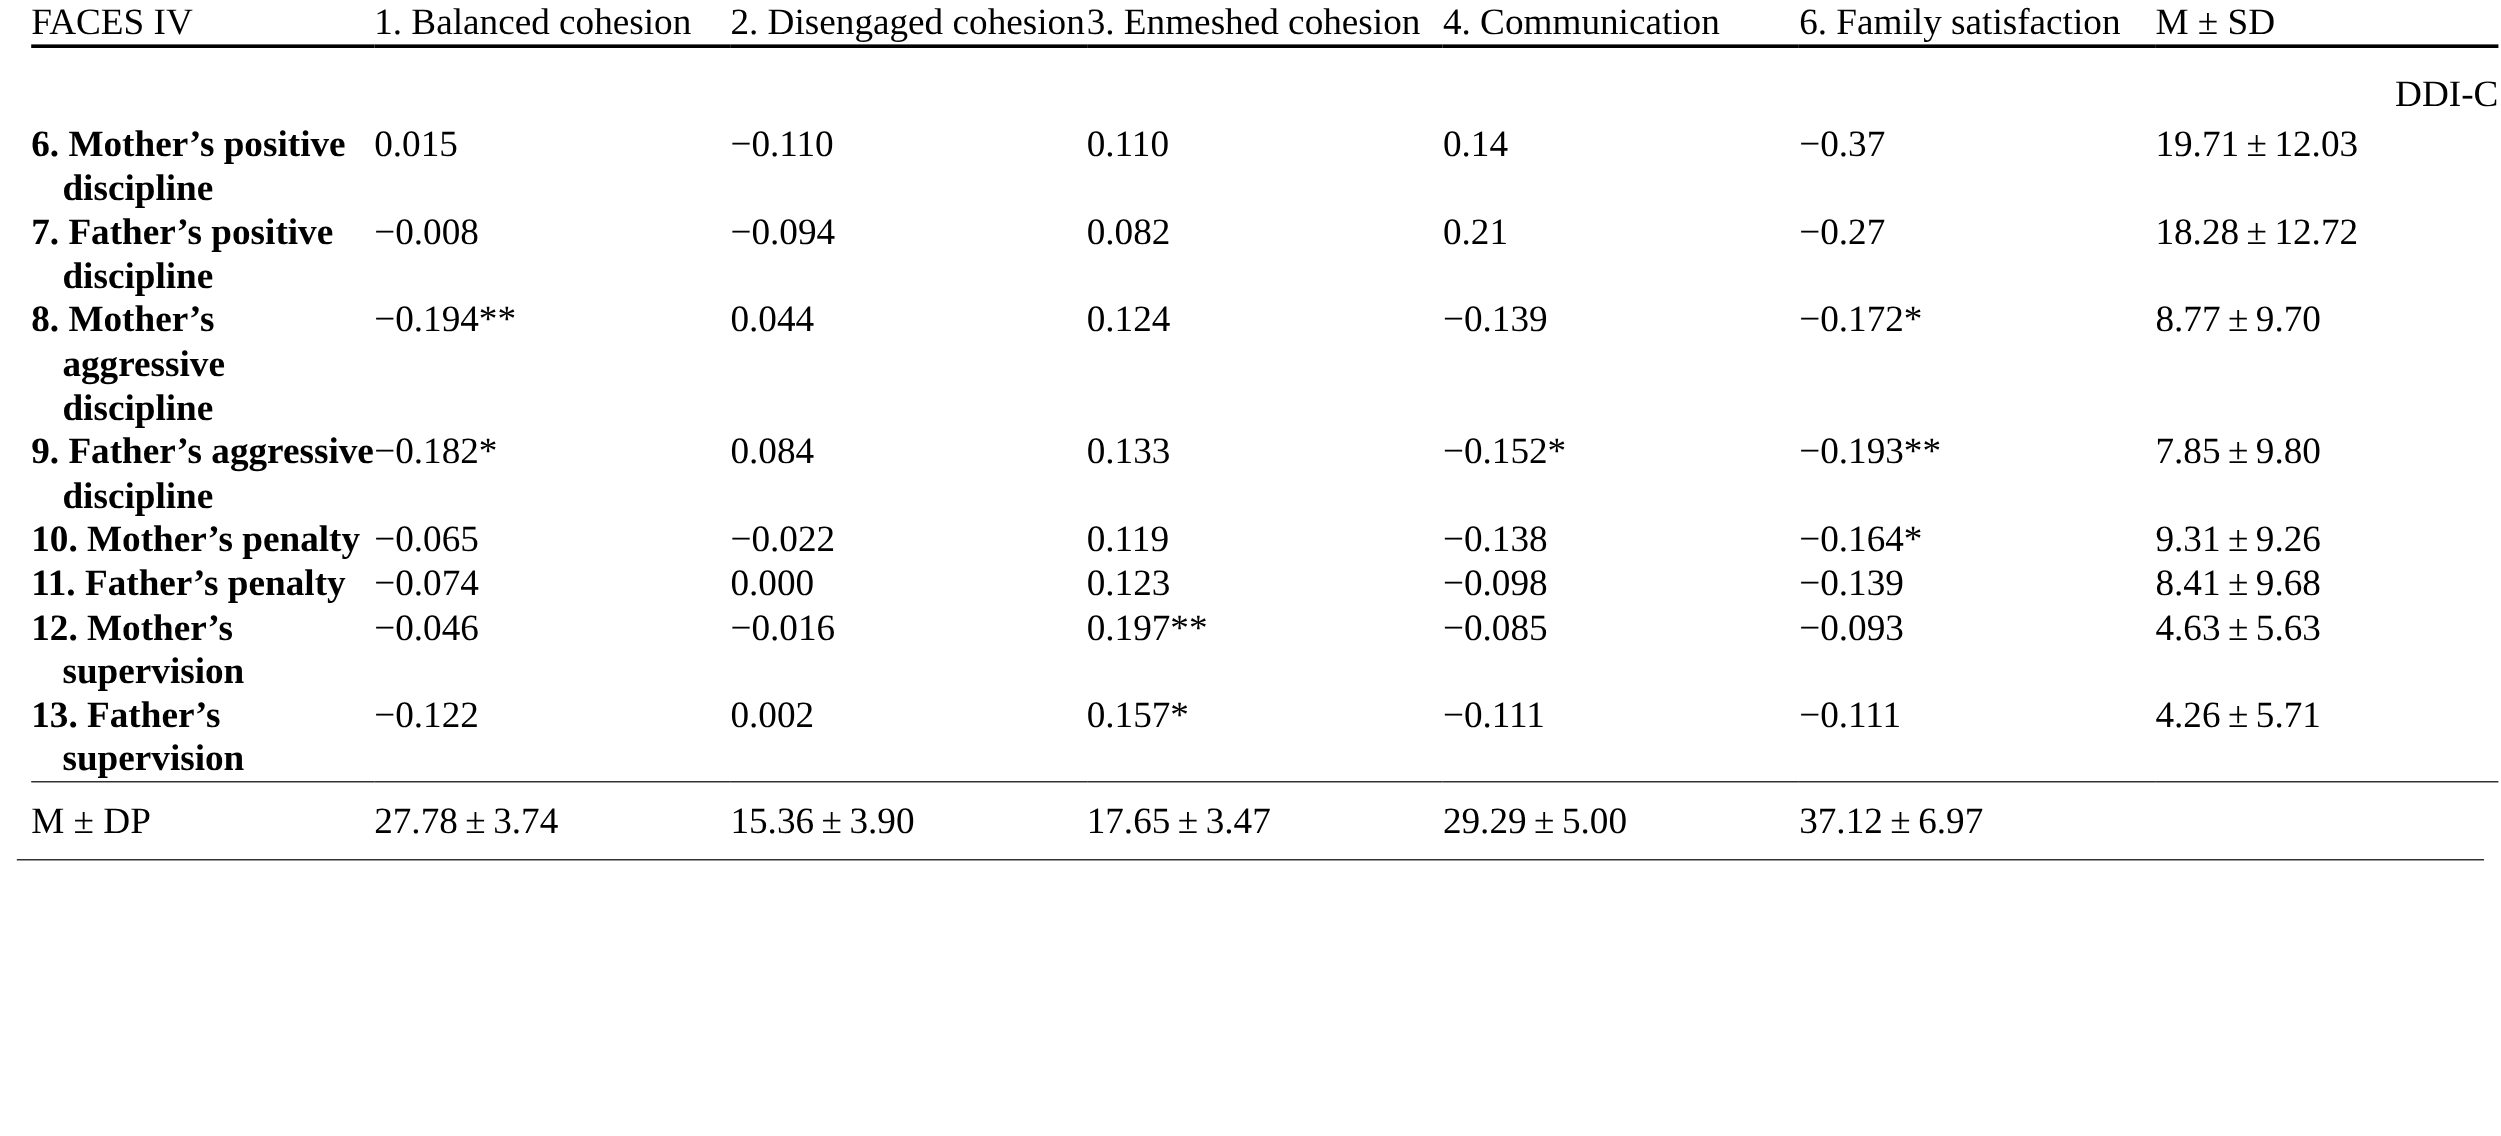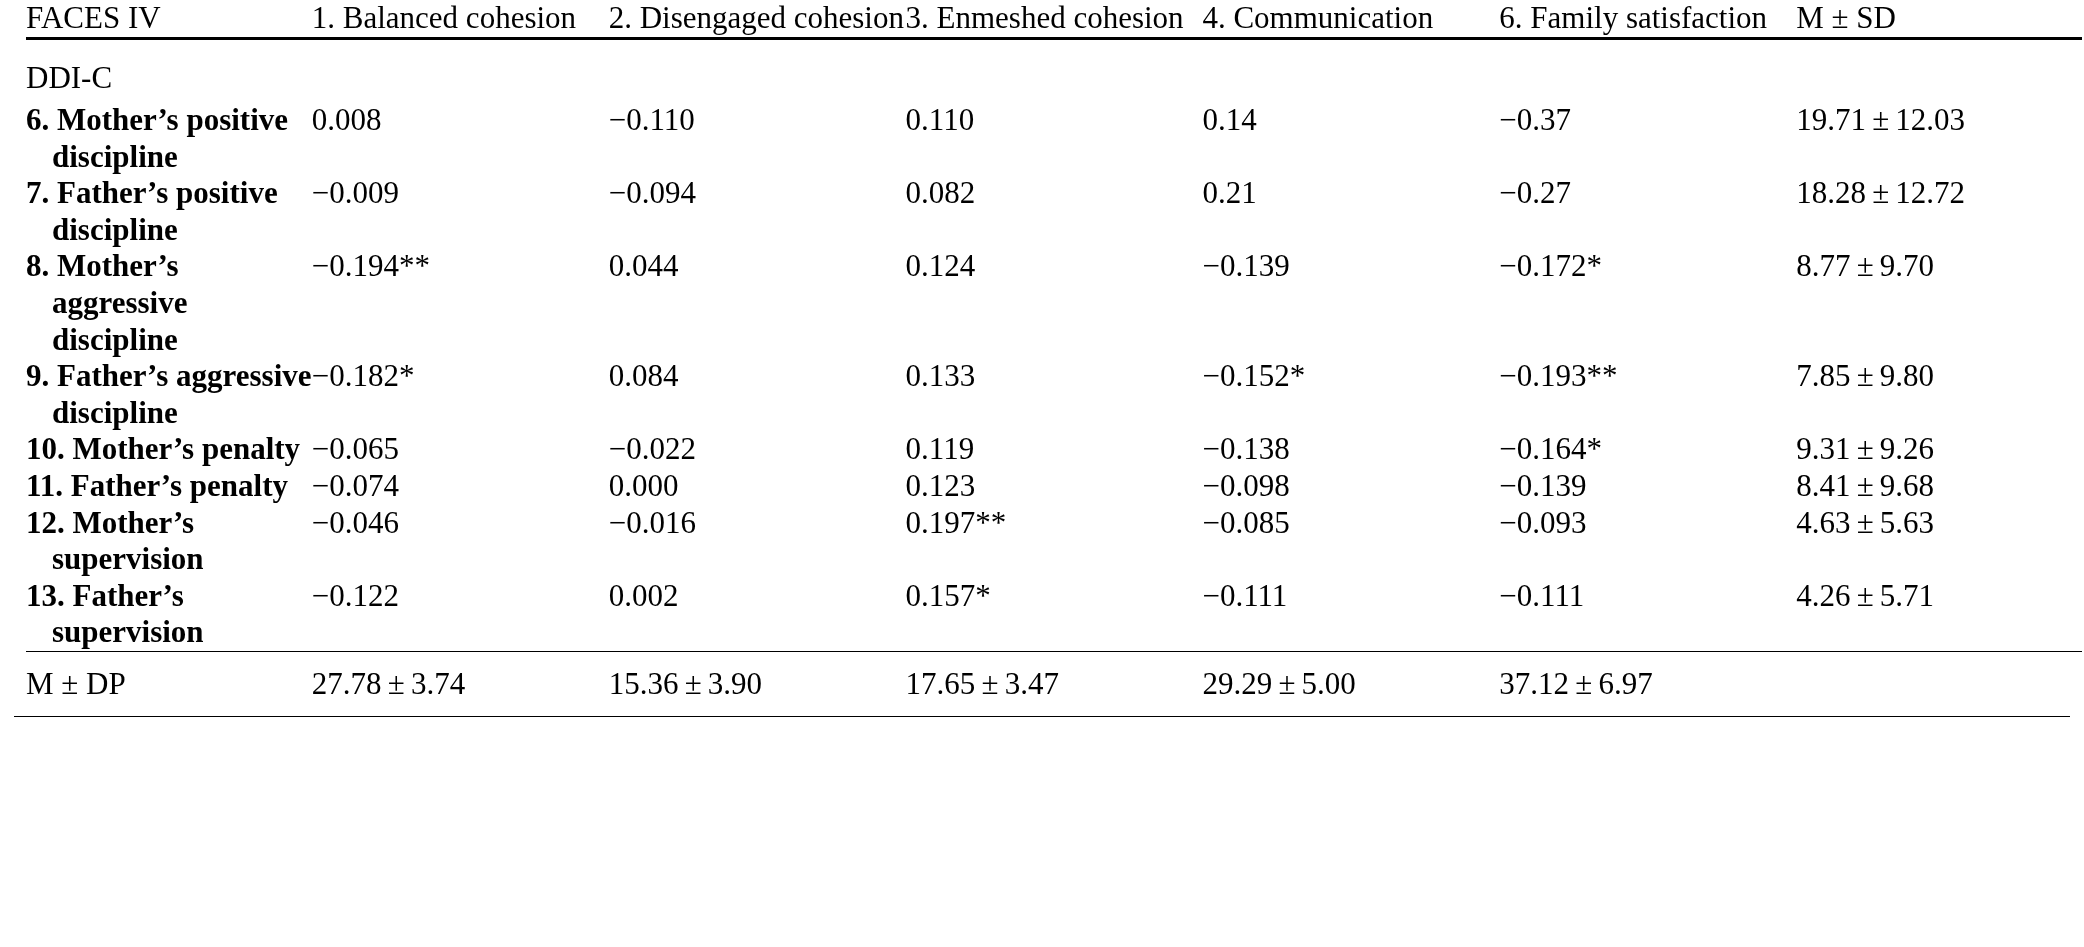--- a/index.html
+++ b/index.html
@@ -53,20 +53,21 @@
     display: block;
     text-indent: 0;
     padding-left: 22px;
     text-indent: -22px;
   }
   thead tr.head-row {
     border-bottom: 3px solid #000;
   }
   tbody tr.first-body td {
     padding-top: 20px;
+    text-align: right;
   }
   tbody td {
     padding-top: 9px;
     padding-bottom: 9px;
     padding-right: 18px;
   }
   tbody td.rowlabel {
     padding-left: 26px;
     text-indent: -26px;
     font-weight: bold;
@@ -127,31 +128,31 @@
           </th>
       </tr>
     </thead>
     <tbody>
       <tr class="section first-body">
         <td colspan="7">DDI-C</td>
       </tr>
 
       <tr>
         <td class="rowlabel">6. Mother’s positive discipline</td>
-        <td>0.008</td>
+        <td>0.015</td>
         <td>−0.110</td>
         <td>0.110</td>
         <td>0.14</td>
         <td>−0.37</td>
         <td class="nowrap">19.71 ± 12.03</td>
       </tr>
 
       <tr>
         <td class="rowlabel">7. Father’s positive discipline</td>
-        <td>−0.009</td>
+        <td>−0.008</td>
         <td>−0.094</td>
         <td>0.082</td>
         <td>0.21</td>
         <td>−0.27</td>
         <td class="nowrap">18.28 ± 12.72</td>
       </tr>
 
       <tr>
         <td class="rowlabel">8. Mother’s aggressive discipline</td>
         <td>−0.194**</td>

